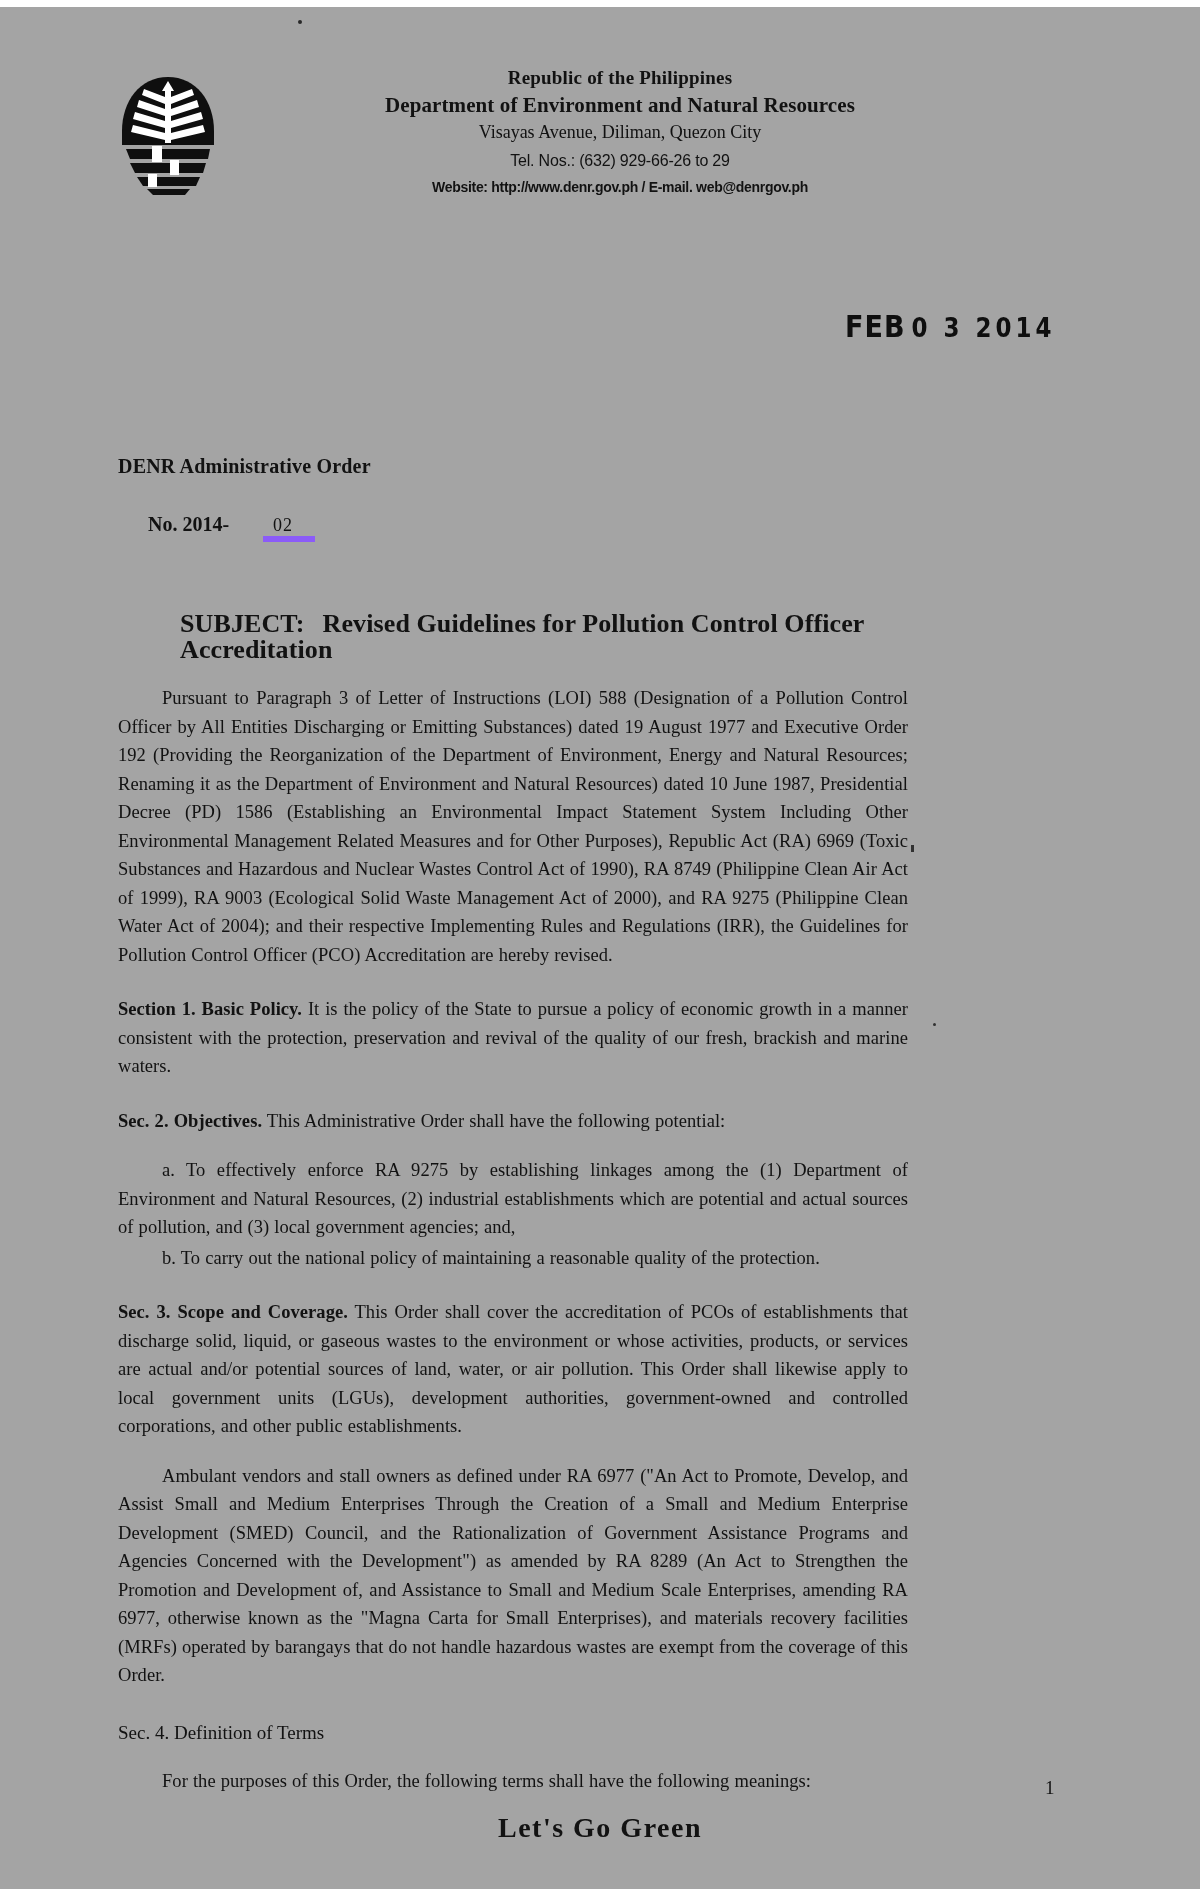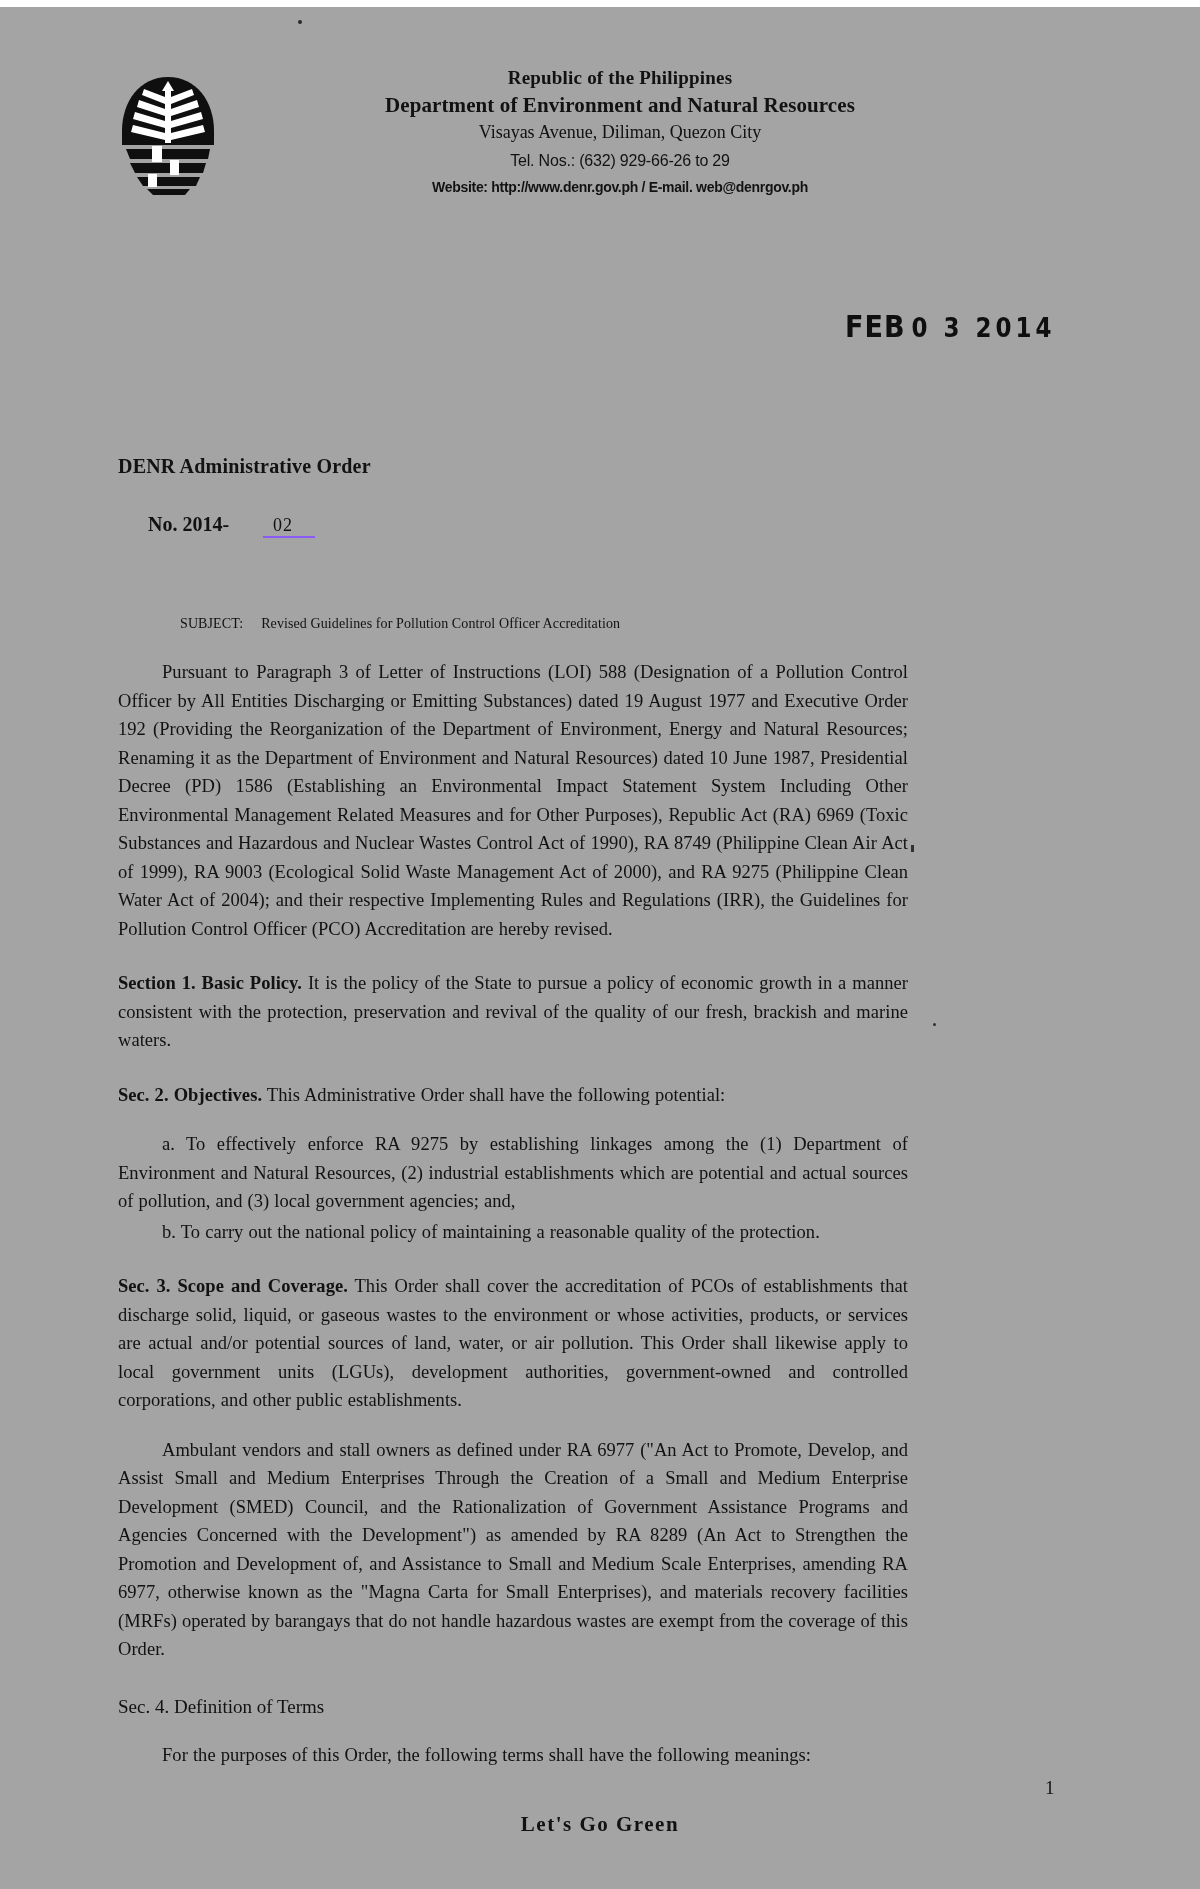--- a/index.html
+++ b/index.html
@@ -115,31 +115,31 @@
   .ao-no {
     font-size: 20px;
     font-weight: bold;
     line-height: 29px;
     white-space: pre;
   }
   .ao-num-hand {
     font-family: "Liberation Serif", serif;
     font-weight: normal;
     font-size: 18px;
-    border-bottom: 2px solid #8b5cf6;
+    border-bottom: 6px solid #8b5cf6;
     padding: 0 22px 1px 10px;
     margin-left: 34px;
     letter-spacing: 1px;
   }
 
   .subject {
     margin-top: 42px;
     padding-left: 62px;
-    font-size: 14px;
-    font-weight: normal;
+    font-size: 26px;
+    font-weight: bold;
     line-height: 26px;
     letter-spacing: .1px;
   }
   .subject .sub-label { padding-right: 18px; }
 
   p.para {
     margin: 21px 0 0 0;
     font-size: 18.5px;
     line-height: 28.5px;
     text-align: justify;
@@ -166,21 +166,21 @@
     top: 1770px;
     font-size: 19px;
     font-family: "Liberation Serif", serif;
   }
   .tagline {
     position: absolute;
     top: 1805px;
     left: 0;
     width: 1200px;
     text-align: center;
-    font-size: 21px;
+    font-size: 28px;
     font-weight: bold;
     font-family: "Liberation Serif", serif;
     letter-spacing: 1.5px;
   }
   .top-speck {
     position: absolute;
     left: 298px;
     top: 13px;
     width: 4px;
     height: 4px;

